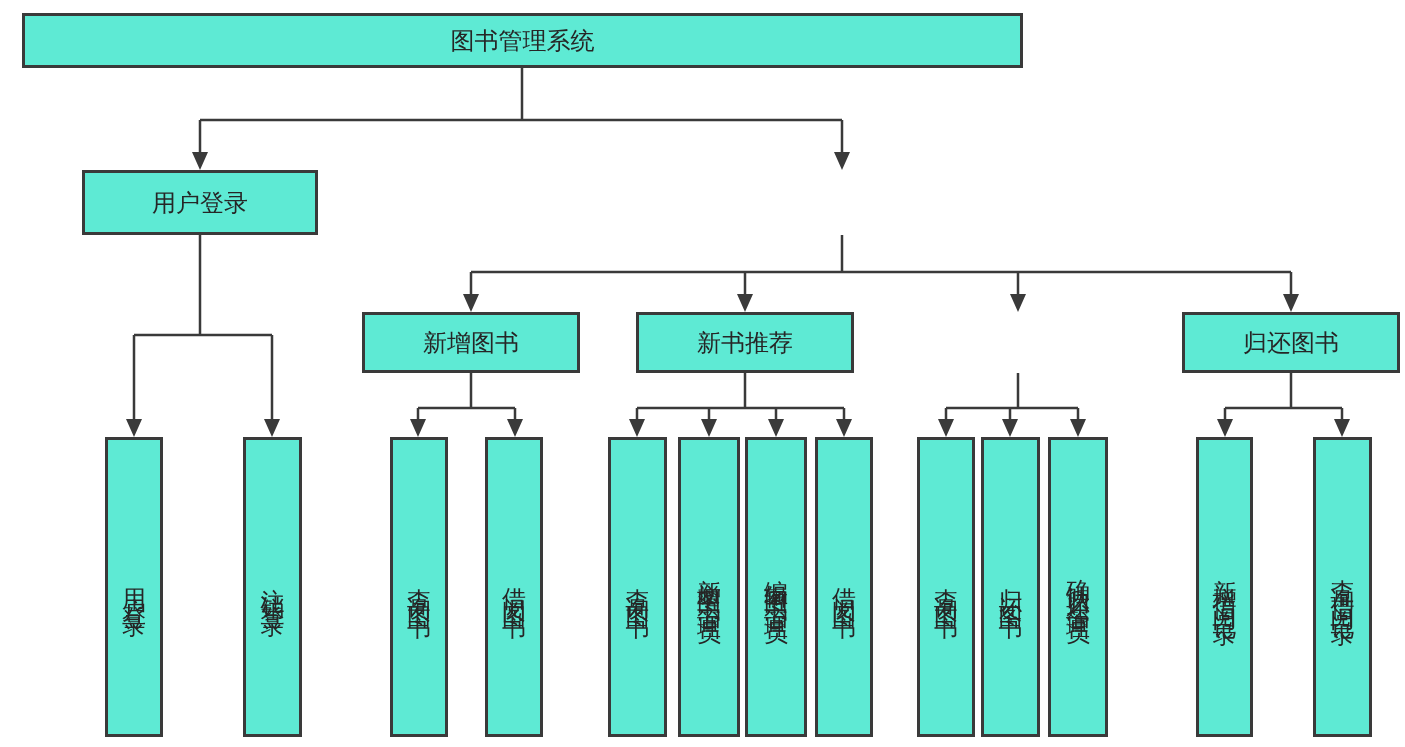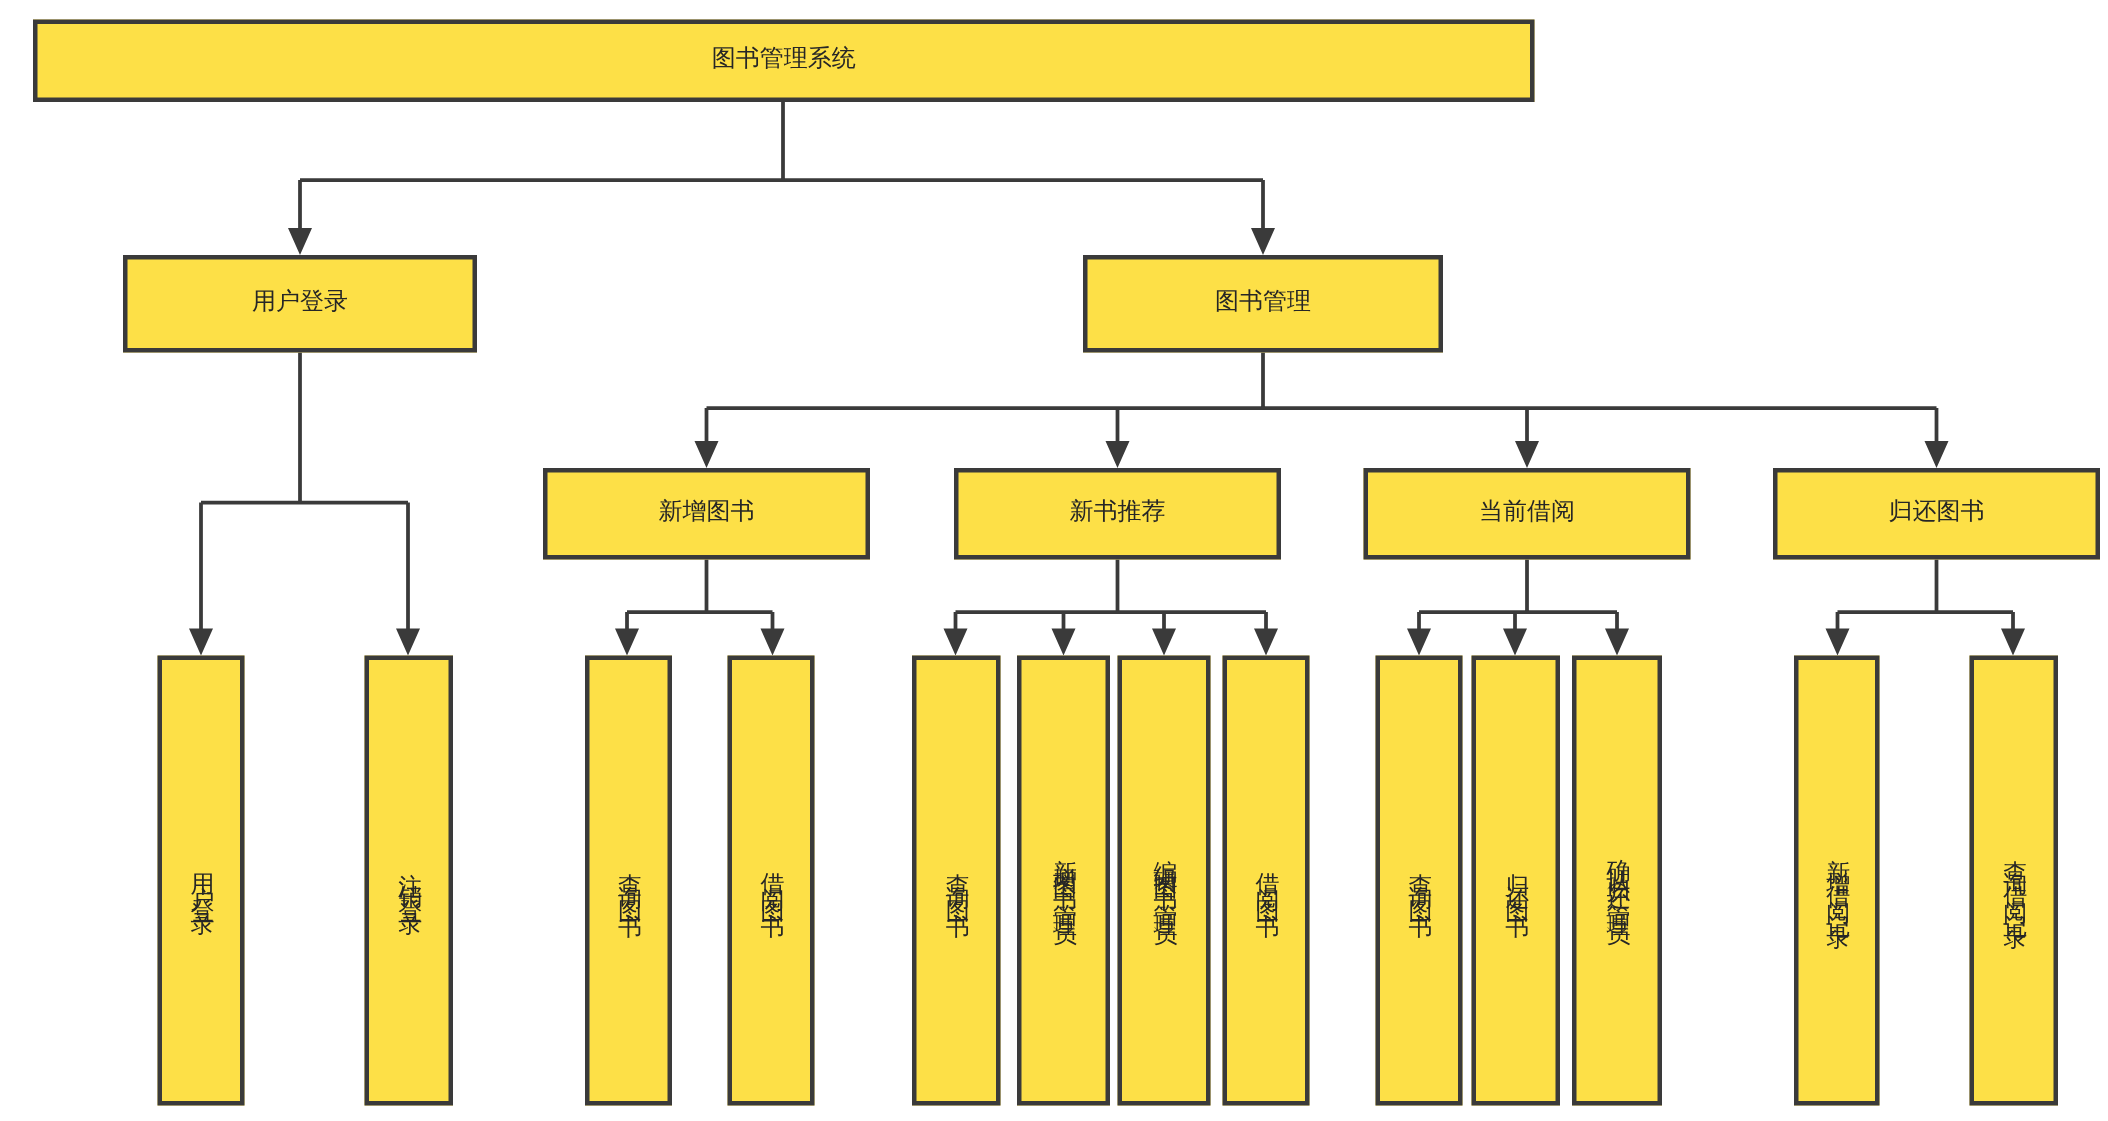--- a/index.html
+++ b/index.html
@@ -14,26 +14,26 @@
   .connectors {
     position: absolute;
     left: 0; top: 0;
     width: 1405px; height: 747px;
     pointer-events: none;
   }
   .node {
     position: absolute;
     box-sizing: border-box;
     border: 3px solid #3a3a3a;
-    background: #fde047;
+    background: #5eead4;
     color: #262626;
     display: flex;
     align-items: center;
     justify-content: center;
-    font-size: 16px;
+    font-size: 24px;
     line-height: 1.15;
     white-space: nowrap;
   }
   .node.v {
     writing-mode: vertical-rl;
     text-orientation: mixed;
     letter-spacing: 9px;
     line-height: 1;
   }
   .node.v.tight { letter-spacing: 6px; }
@@ -69,28 +69,26 @@
              M629,419 L645,419 L637,437 Z M701,419 L717,419 L709,437 Z
              M768,419 L784,419 L776,437 Z M836,419 L852,419 L844,437 Z
              M938,419 L954,419 L946,437 Z M1002,419 L1018,419 L1010,437 Z
              M1070,419 L1086,419 L1078,437 Z
              M1217,419 L1233,419 L1225,437 Z M1334,419 L1350,419 L1342,437 Z" fill="#3a3a3a" stroke="none"></path>
   </svg>
 
   <div class="node h" style="left:22px; top:13px; width:1001px; height:55px;">图书管理系统</div>
 
   <div class="node h" style="left:82px; top:170px; width:236px; height:65px;">用户登录</div>
-  <div class="node h" style="left:722px; top:170px; width:240px; height:65px;">图书管理</div>
 
   <div class="node v" style="left:105px; top:437px; width:58px; height:300px;">用户登录</div>
   <div class="node v" style="left:243px; top:437px; width:59px; height:300px;">注销登录</div>
 
   <div class="node h" style="left:362px; top:312px; width:218px; height:61px;">新增图书</div>
   <div class="node h" style="left:636px; top:312px; width:218px; height:61px;">新书推荐</div>
-  <div class="node h" style="left:909px; top:312px; width:218px; height:61px;">当前借阅</div>
   <div class="node h" style="left:1182px; top:312px; width:218px; height:61px;">归还图书</div>
 
   <div class="node v" style="left:390px; top:437px; width:58px; height:300px;">查询图书</div>
   <div class="node v" style="left:485px; top:437px; width:58px; height:300px;">借阅图书</div>
 
   <div class="node v" style="left:608px; top:437px; width:59px; height:300px;">查询图书</div>
   <div class="node v tight" style="left:678px; top:437px; width:62px; height:300px;">新增图书（管理员）</div>
   <div class="node v tight" style="left:745px; top:437px; width:62px; height:300px;">编辑图书（管理员）</div>
   <div class="node v" style="left:815px; top:437px; width:58px; height:300px;">借阅图书</div>
 

